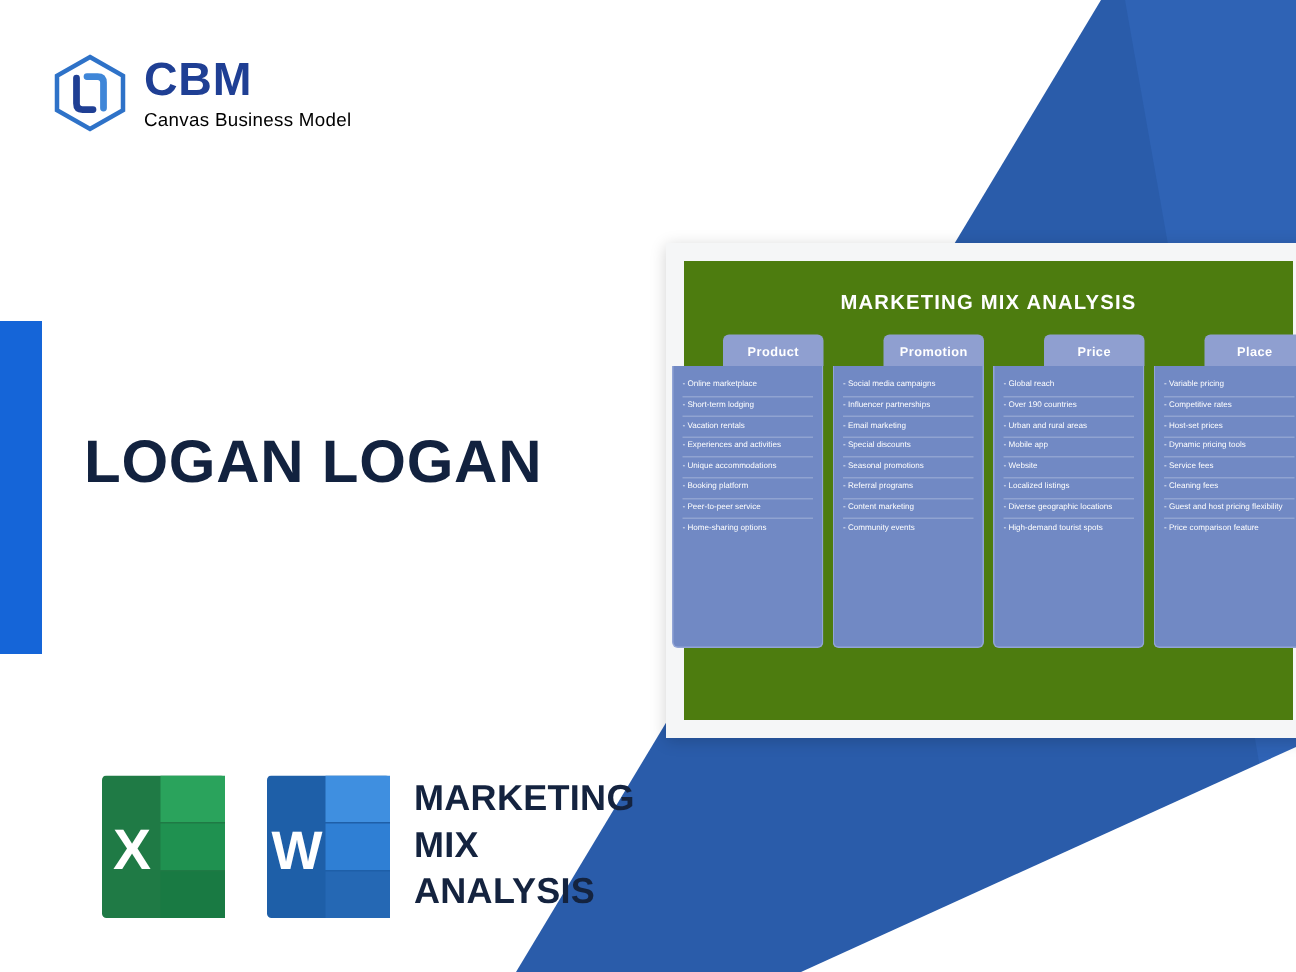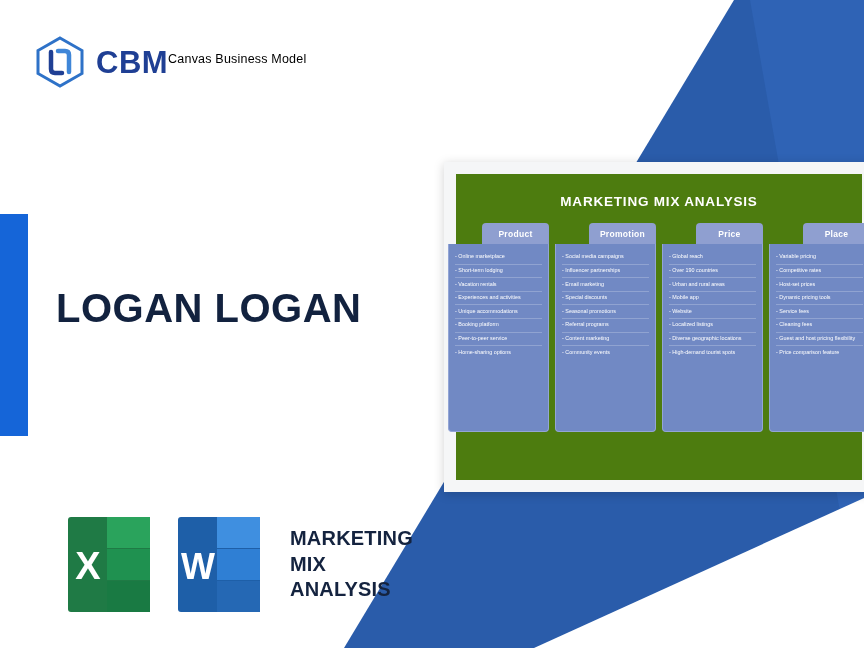--- a/index.html
+++ b/index.html
@@ -66,21 +66,21 @@
     align-items: center;
   }
   .logo-mark {
     width: 52px;
     height: 52px;
     flex: 0 0 auto;
   }
   .logo-text {
     margin-left: 10px;
     display: flex;
-    flex-direction: row;
+    flex-direction: column;
     justify-content: center;
   }
   .logo-title {
     font-size: 31px;
     font-weight: bold;
     color: #1f3f94;
     letter-spacing: 0.5px;
     line-height: 1;
   }
   .logo-sub {
@@ -112,22 +112,22 @@
     display: flex;
     align-items: center;
   }
   .file-icon {
     width: 82px;
     height: 95px;
     flex: 0 0 auto;
   }
   .file-icon + .file-icon { margin-left: 28px; }
   .files-label {
-    margin-left: 30px;
-    font-size: 20px;
+    margin-left: 16px;
+    font-size: 24px;
     font-weight: bold;
     color: #14233f;
     line-height: 1.28;
     letter-spacing: 0.2px;
   }
 
   
   .preview-card {
     position: absolute;
     left: 444px;

